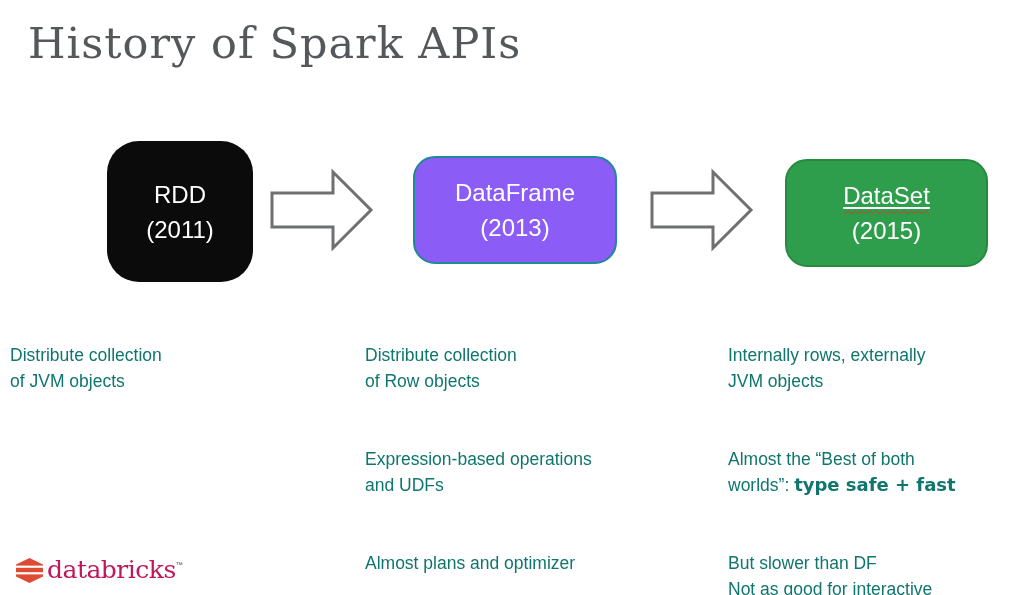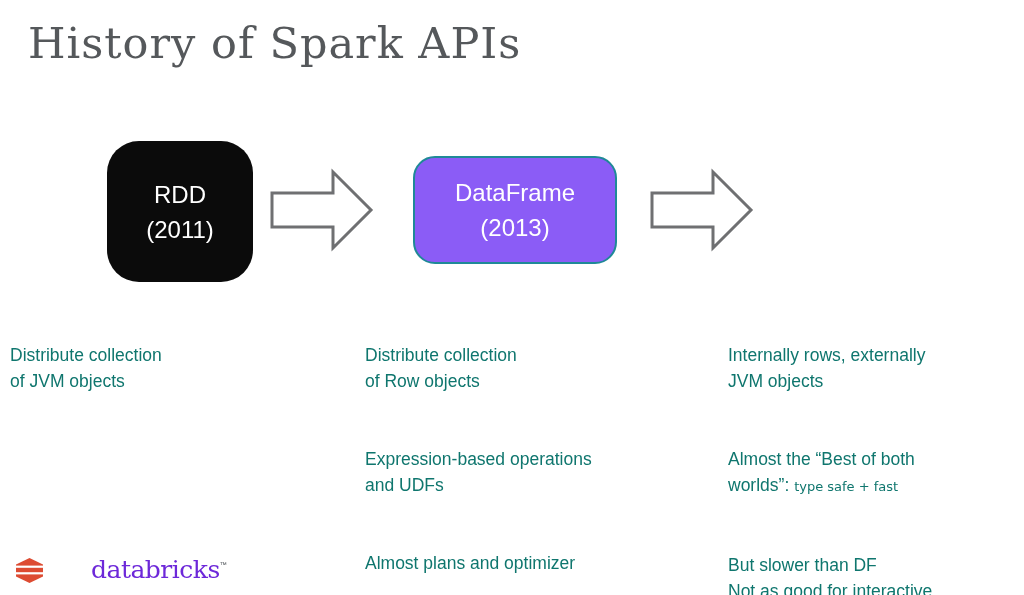--- a/index.html
+++ b/index.html
@@ -25,26 +25,26 @@
   .arrow polygon{fill:#ffffff;stroke:#6f7072;stroke-width:3;stroke-linejoin:miter;}
   .arrow-1{left:270px;top:168px;}
   .arrow-2{left:650px;top:168px;}
 
   .col{position:absolute;top:316px;width:300px;text-align:left;
        font-size:17.5px;line-height:26px;color:#0f766e;white-space:pre-line;}
   .col p{margin:0 0 26px 0;}
   .col-1{left:10px;}
   .col-2{left:365px;}
   .col-3{left:728px;width:316px;}
-  .emph{font-family:"DejaVu Sans",sans-serif;font-size:13px;}
+  .emph{font-family:"DejaVu Sans",sans-serif;font-size:18px;font-weight:bold;}
 
   .footer{position:absolute;left:16px;top:557px;display:flex;align-items:flex-start;}
   .logo-icon{width:27px;height:25px;margin-right:4px;margin-top:1px;}
   .logo-text{font-family:"DejaVu Serif","Liberation Serif",serif;font-size:25px;line-height:26px;
-             color:#6d28d9;letter-spacing:-0.5px;margin-left:44px;}
+             color:#be185d;letter-spacing:-0.5px;}
   .tm{font-family:"Liberation Sans",sans-serif;font-size:7px;color:#4c5156;margin-top:4px;}
 </style>
 </head>
 <body>
 
 <div class="slide">
 
   <div class="title">History of Spark APIs</div>
 
   <div class="box box-rdd" style="background: rgb(11, 11, 11); margin-left: 19px;">
@@ -58,20 +58,24 @@
 
   <div class="box box-dataframe" style="background: #8b5cf6;">
     <span>DataFrame</span>
     <span>(2013)</span>
   </div>
 
   <svg class="arrow arrow-2" viewBox="0 0 104 84">
     <polygon points="2,25 63,25 63,4 101,42 63,80 63,59 2,59"></polygon>
   </svg>
 
+  <div class="box box-dataset" style="background: rgb(47, 158, 76);">
+    <span class="u-solid"><span class="u-wavy">DataSet</span></span>
+    <span>(2015)</span>
+  </div>
 
   <div class="col col-1">
     <p>Distribute collection
 of JVM objects</p>
   </div>
 
   <div class="col col-2">
     <p>Distribute collection
 of Row objects</p>
     <p>Expression-based operations

